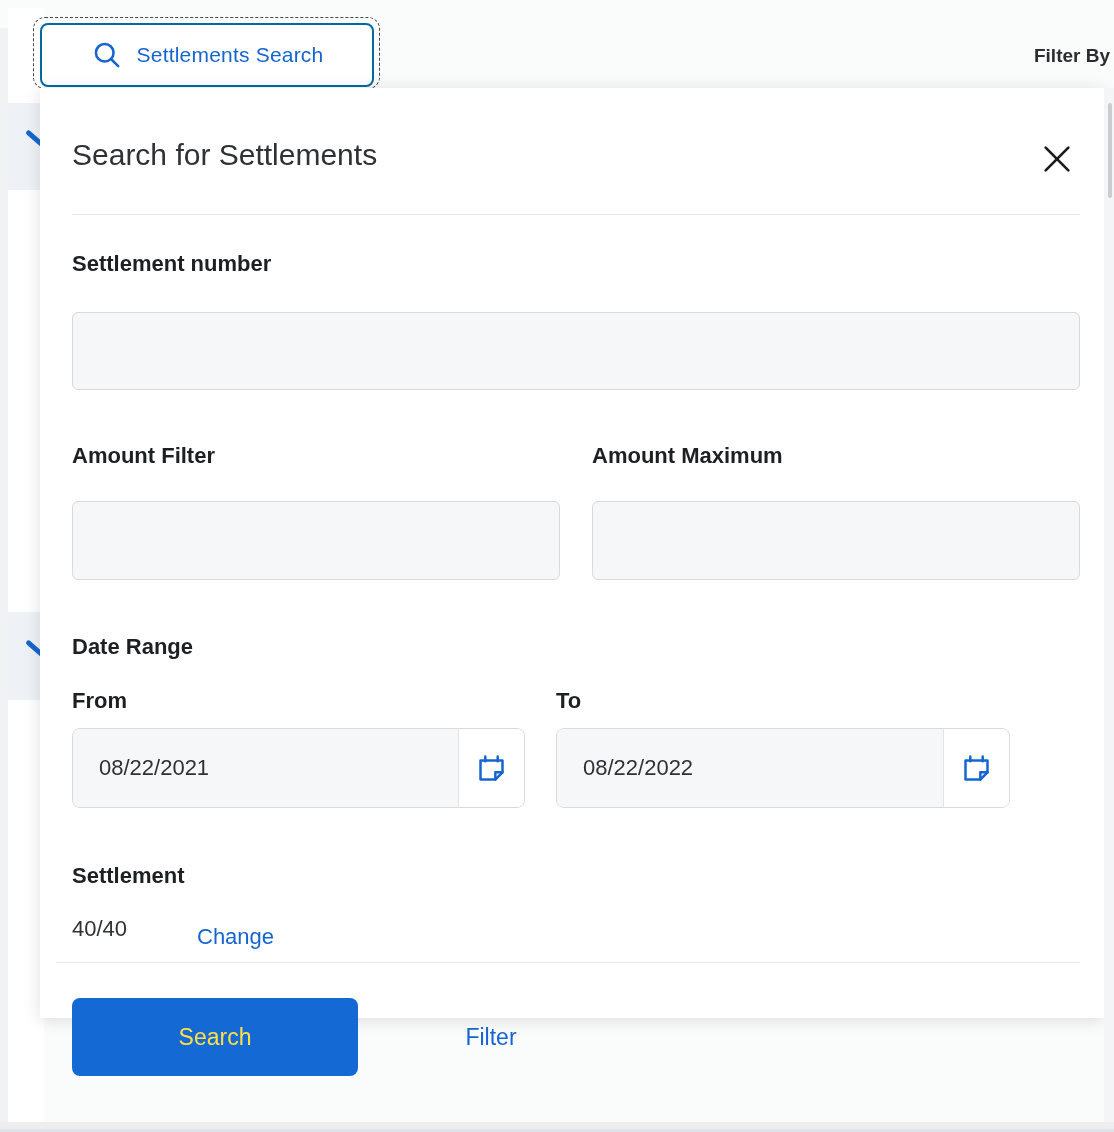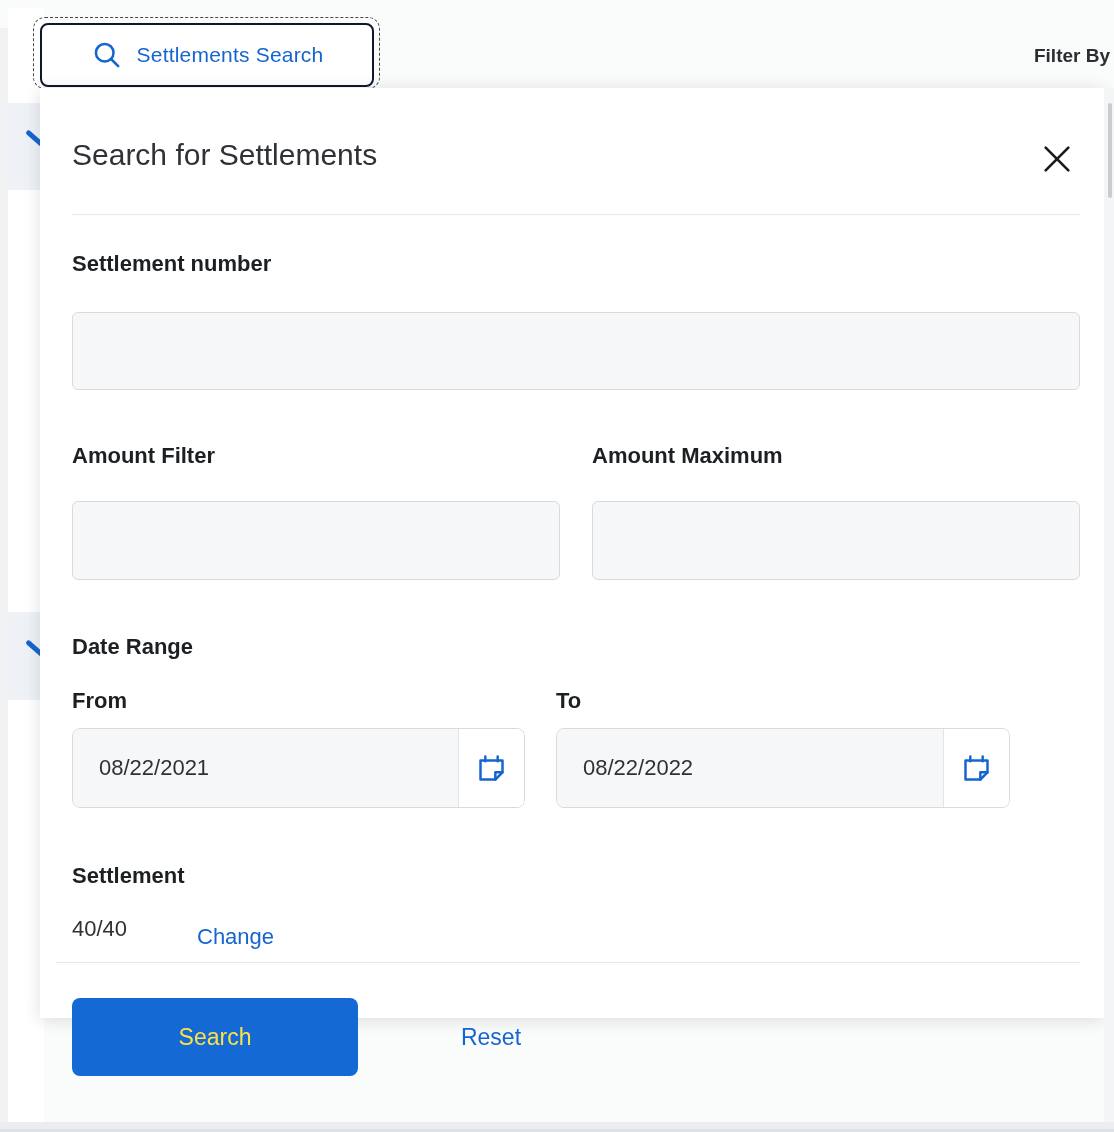--- a/index.html
+++ b/index.html
@@ -29,21 +29,21 @@
   .right-strip{position:absolute;left:1104px;top:88px;width:10px;height:1034px;background:#f4f5f6;}
   .scroll-thumb{position:absolute;left:1108px;top:103px;width:4px;height:95px;background:#c9cdd2;border-radius:2px;}
   .bottom-band{position:absolute;left:0;top:1122px;width:1114px;height:10px;background:#ededef;}
   .bottom-line{position:absolute;left:0;top:1129px;width:1114px;height:3px;background:#dfe3e9;}
 
   
   .filter-by{position:absolute;top:45px;right:4px;font-size:19px;font-weight:700;color:#2b2e31;}
   .trigger-outline{position:absolute;left:33px;top:17px;width:347px;height:72px;
     border:1px dashed #45484b;border-radius:12px;}
   .trigger-btn{position:absolute;left:40px;top:23px;width:334px;height:64px;background:#fff;
-    border:2px solid #0f172a;border-radius:8px;display:flex;align-items:center;justify-content:center;
+    border:2px solid #0369a1;border-radius:8px;display:flex;align-items:center;justify-content:center;
     gap:14px;cursor:pointer;}
   .trigger-btn .label{font-size:21px;color:var(--accent);font-weight:500;letter-spacing:.2px;}
 
   
   .modal{position:absolute;left:40px;top:88px;width:1064px;height:930px;background:#ffffff;
     box-shadow:0 2px 16px rgba(0,0,0,.13);}
   .modal-title{position:absolute;left:32px;top:50px;font-size:30px;font-weight:400;color:var(--text-body);}
   .close-btn{position:absolute;left:994px;top:48px;width:46px;height:46px;display:flex;align-items:center;
     justify-content:center;background:none;border:none;cursor:pointer;}
   .divider{position:absolute;height:1px;background:var(--divider);}
@@ -149,21 +149,21 @@
       </button>
     </div>
 
     <div class="field-label" style="left:32px;top:775px;">Settlement</div>
     <div class="loc-count">40/40</div>
     <button class="change-link">Change</button>
 
     <div class="divider footer-div"></div>
 
     <button class="search-btn">Search</button>
-    <button class="reset-link">Reset</button>
+    <button class="reset-link">Filter</button>
   </div>
 
   <div class="right-strip"></div>
   <div class="scroll-thumb"></div>
 
   <div class="bottom-band"></div>
   <div class="bottom-line"></div>
 </div>
 
 </body></html>

